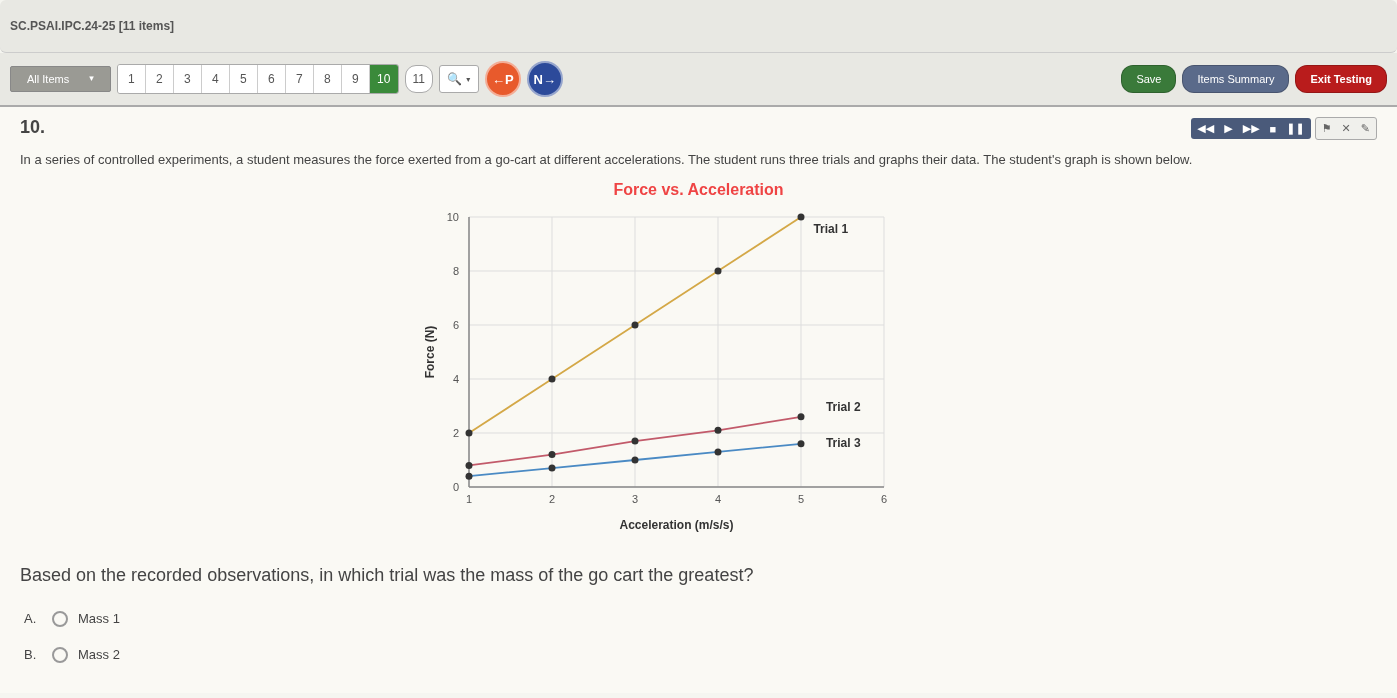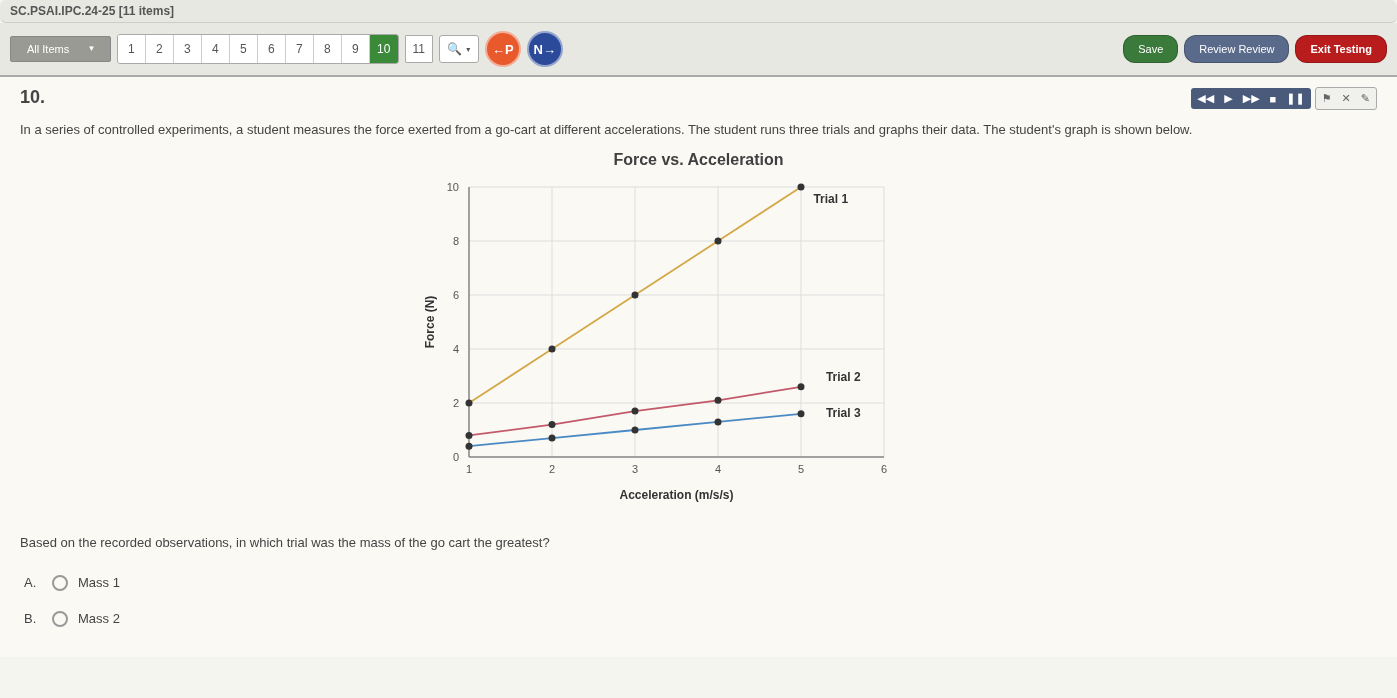--- a/index.html
+++ b/index.html
@@ -1,48 +1,48 @@
 <!DOCTYPE html>
 <html><head>
 <meta charset="utf-8">
 <style>
 * { box-sizing: border-box; margin: 0; padding: 0; }
 body { font-family: Arial, sans-serif; font-size: 13px; background: #f5f5f0; color: #333; width: 1397px; }
-.top-bar { background: #e8e8e3; padding: 4px 10px; display: flex; align-items: center; gap: 8px; border-bottom: 1px solid #ccc; border-radius: 6px; }
+.top-bar { background: #e8e8e3; padding: 19px 10px; display: flex; align-items: center; gap: 8px; border-bottom: 1px solid #ccc; border-radius: 6px; }
 .breadcrumb-text { color: #555; font-size: 12px; font-weight: bold; }
 .toolbar { background: #e8e8e3; padding: 8px 10px; display: flex; align-items: center; gap: 6px; border-bottom: 2px solid #aaa; }
 .dropdown-btn { background: #9a9a94; color: #fff; border: 1px solid #888; padding: 6px 16px; font-size: 11px; border-radius: 2px; display: flex; align-items: flex-start; gap: 20px; cursor: pointer; }
 .dropdown-btn::after { content: "▾"; font-size: 9px; }
 .num-nav { display: flex; border: 1px solid #aaa; border-radius: 3px; overflow: hidden; }
 .num-btn { width: 28px; height: 28px; display: flex; align-items: center; justify-content: center; background: #fff; border-right: 1px solid #ccc; font-size: 12px; cursor: pointer; color: #555; }
 .num-btn:last-child { border-right: none; }
 .num-btn.active { background: #3a8a3a; color: #fff; }
-.num-btn.solo { border: 1px solid #aaa; border-radius: 1px; }
+.num-btn.solo { border: 1px solid #aaa; border-radius: 11px; }
 .search-btn { width: 40px; height: 28px; border: 1px solid #aaa; border-radius: 3px; background: #fff; display: flex; align-items: center; justify-content: center; gap: 4px; cursor: pointer; color: #555; font-size: 12px; }
 .circle-btn { width: 36px; height: 36px; border-radius: 50%; display: flex; align-items: center; justify-content: center; color: #fff; font-weight: bold; font-size: 13px; cursor: pointer; border: 2px solid rgba(255,255,255,0.5); }
 .circle-btn.prev { background: #e85a2c; }
 .circle-btn.next { background: #2c4a9a; }
 .spacer { flex: 1; }
 .action-btn { padding: 7px 14px; color: #fff; font-size: 11px; border-radius: 12px; cursor: pointer; border: 1px solid rgba(0,0,0,0.2); }
 .btn-save { background: #3a7a3a; }
 .btn-review { background: #5a6a8a; }
 .btn-exit { background: #b91c1c; font-weight: bold; }
 .content { padding: 10px 20px; background: #faf9f4; }
 .q-header { display: flex; justify-content: space-between; align-items: flex-start; margin-bottom: 10px; }
 .q-num { font-size: 18px; font-weight: bold; color: #444; }
 .media-controls { display: flex; gap: 4px; align-items: center; }
 .media-group { background: #4a5a7a; border-radius: 3px; padding: 4px 6px; display: flex; gap: 10px; align-items: center; }
 .media-icon { color: #fff; font-size: 11px; cursor: pointer; }
 .media-group2 { border: 1px solid #aaa; border-radius: 3px; padding: 4px 6px; display: flex; gap: 10px; background: #f0f0ec; }
 .media-icon2 { color: #666; font-size: 11px; cursor: pointer; }
 .q-text { font-size: 13px; color: #444; line-height: 1.6; margin-bottom: 4px; }
 .chart-wrap { display: flex; justify-content: center; margin: 10px 0 25px 0; }
 .chart-box { position: relative; }
-.chart-title { text-align: center; font-weight: bold; font-size: 16px; margin-bottom: 8px; color: #404040; }
-.q-followup { font-size: 13px; color: #444; margin: 20px 0 25px 0; }
+.chart-title { text-align: center; font-weight: bold; font-size: 16px; margin-bottom: 8px; color: #ef4444; }
+.q-followup { font-size: 18px; color: #444; margin: 20px 0 25px 0; }
 .options { padding-left: 4px; }
 .option { display: flex; align-items: center; gap: 10px; margin-bottom: 20px; font-size: 13px; color: #444; }
 .opt-letter { width: 18px; }
 .opt-radio { width: 16px; height: 16px; border: 2px solid #999; border-radius: 50%; cursor: pointer; }
 svg .gridline { stroke: #ddd; stroke-width: 1; }
 svg .axis { stroke: #888; stroke-width: 1.5; }
 svg .tick-label { font-size: 11px; fill: #555; }
 svg .axis-label { font-size: 12px; fill: #333; font-weight: bold; }
 svg .trial-label { font-size: 12px; fill: #333; font-weight: bold; }
 svg .pt { fill: #333; }
@@ -72,21 +72,21 @@
     </div>
   <div class="num-btn solo">11</div>
   <div class="search-btn">
     <span>🔍</span>
     <span style="font-size:8px;">▾</span>
   </div>
   <div class="circle-btn prev">←P</div>
   <div class="circle-btn next">N→</div>
   <div class="spacer"></div>
   <div class="action-btn btn-save">Save</div>
-  <div class="action-btn btn-review">Review Review</div>
+  <div class="action-btn btn-review">Items Summary</div>
   <div class="action-btn btn-exit">Exit Testing</div>
 </div>
 
 <div class="content">
   <div class="q-header">
     <div class="q-num">10.</div>
     <div class="media-controls">
       <div class="media-group">
         <span class="media-icon">◀◀</span>
         <span class="media-icon">▶</span>

